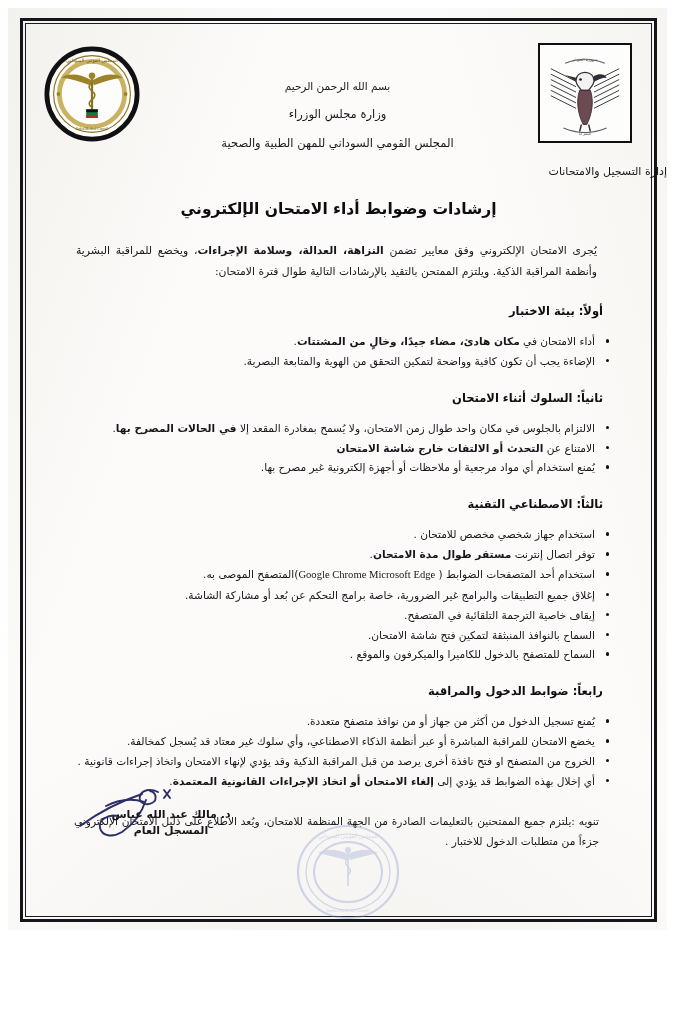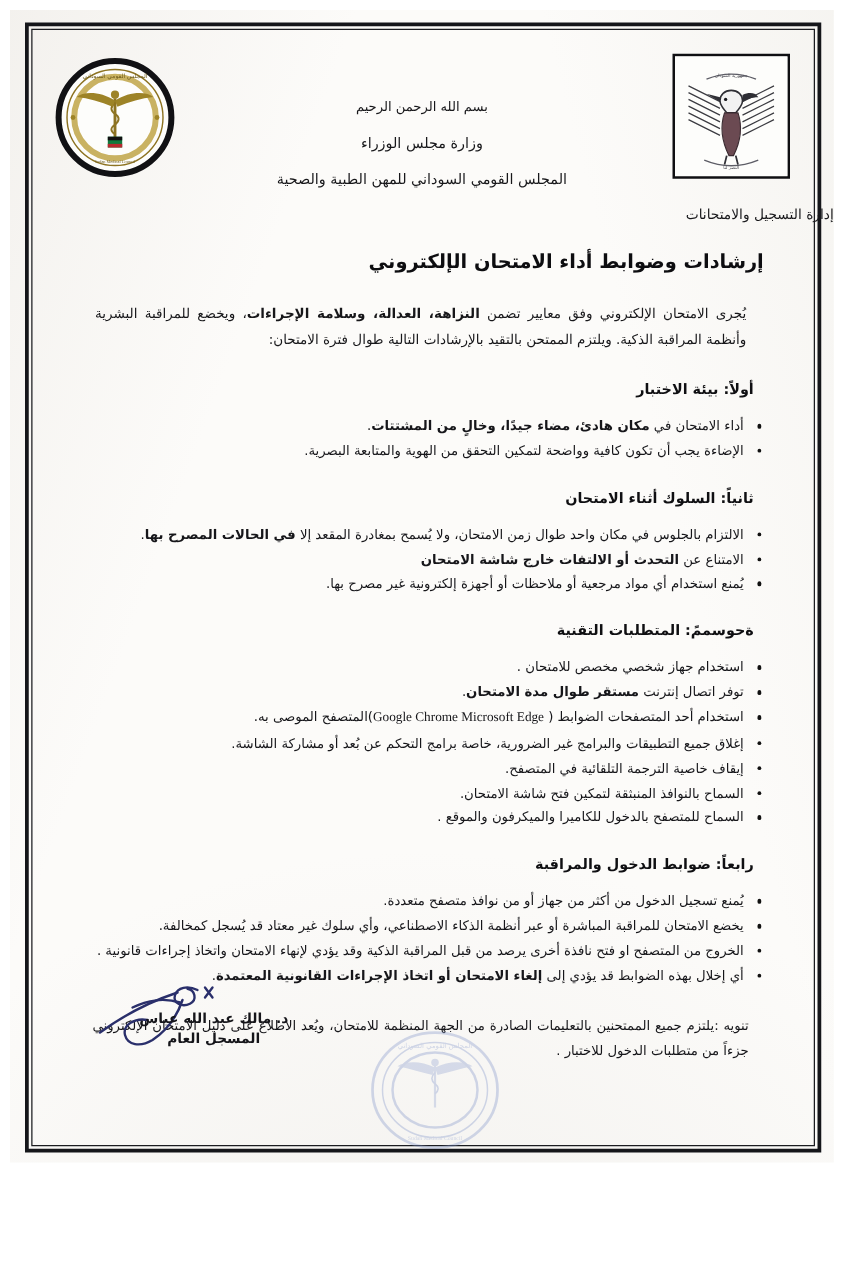--- a/index.html
+++ b/index.html
@@ -94,20 +94,21 @@
   .hl-4 { font-size: 11px; text-align: right; }
 
   
   .body-col {
     position: absolute;
     left: 58px;
     right: 56px;
     top: 192px;
   }
   .doc-title {
+    text-align: center;
     font-size: 15.5px;
     font-weight: bold;
     color: #0d0d10;
     margin-bottom: 22px;
     letter-spacing: .2px;
   }
   .intro {
     font-size: 10.8px;
     line-height: 1.95;
     color: #17171a;
@@ -310,21 +311,21 @@
     <div class="section">
       <div class="section-head">ثانياً: السلوك أثناء الامتحان</div>
       <ul class="bullets bl-indent-2">
         <li><span>الالتزام بالجلوس في مكان واحد طوال زمن الامتحان، ولا يُسمح بمغادرة المقعد إلا </span><b>في الحالات المصرح بها</b><span>.</span></li>
         <li><span>الامتناع عن </span><b>التحدث أو الالتفات خارج شاشة الامتحان</b></li>
         <li><span>يُمنع استخدام أي مواد مرجعية أو ملاحظات أو أجهزة إلكترونية غير مصرح بها.</span></li>
       </ul>
     </div>
 
     <div class="section">
-      <div class="section-head">ةحوسممً: المتطلبات التقنية</div>
+      <div class="section-head">ثالثاً: الاصطناعي التقنية</div>
       <ul class="bullets bl-indent-3">
         <li><span>استخدام جهاز شخصي مخصص للامتحان .</span></li>
         <li><span>توفر اتصال إنترنت </span><b>مستقر طوال مدة الامتحان</b><span>.</span></li>
         <li><span>استخدام أحد المتصفحات الضوابط ( </span><span class="ltr-inline">Google Chrome Microsoft Edge</span><span>)المتصفح الموصى به.</span></li>
         <li><span>إغلاق جميع التطبيقات والبرامج غير الضرورية، خاصة برامج التحكم عن بُعد أو مشاركة الشاشة.</span></li>
         <li><span>إيقاف خاصية الترجمة التلقائية في المتصفح.</span></li>
         <li><span>السماح بالنوافذ المنبثقة لتمكين فتح شاشة الامتحان.</span></li>
         <li><span>السماح للمتصفح بالدخول للكاميرا والميكرفون والموقع .</span></li>
       </ul>
     </div>

